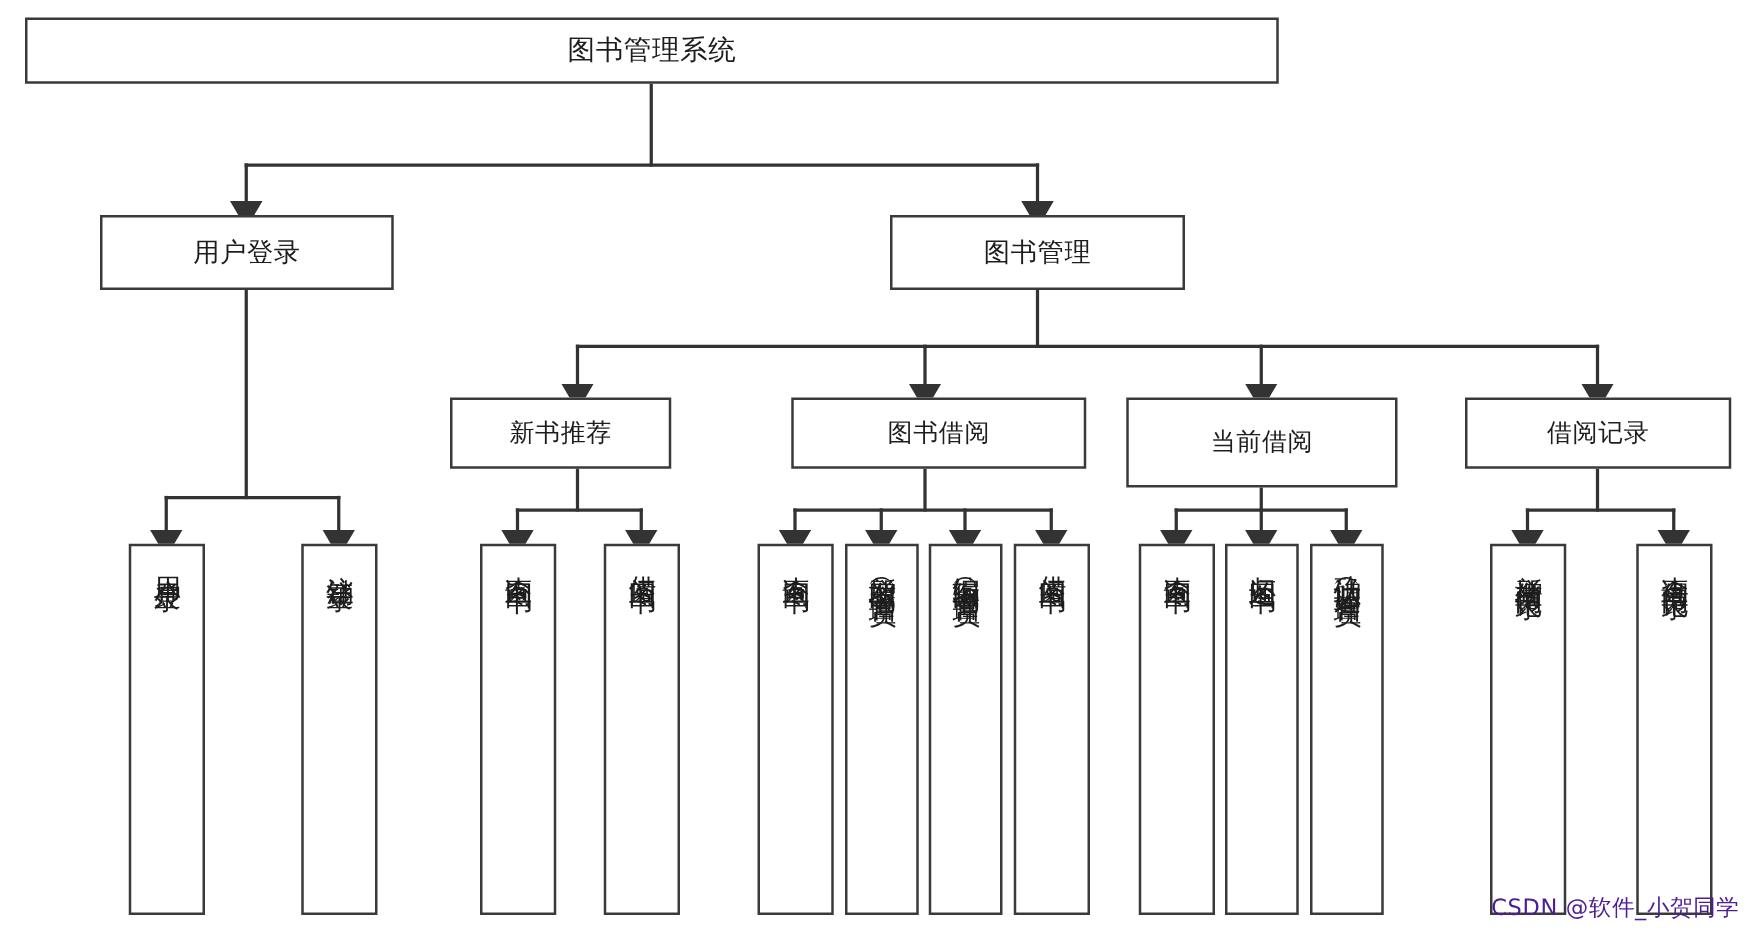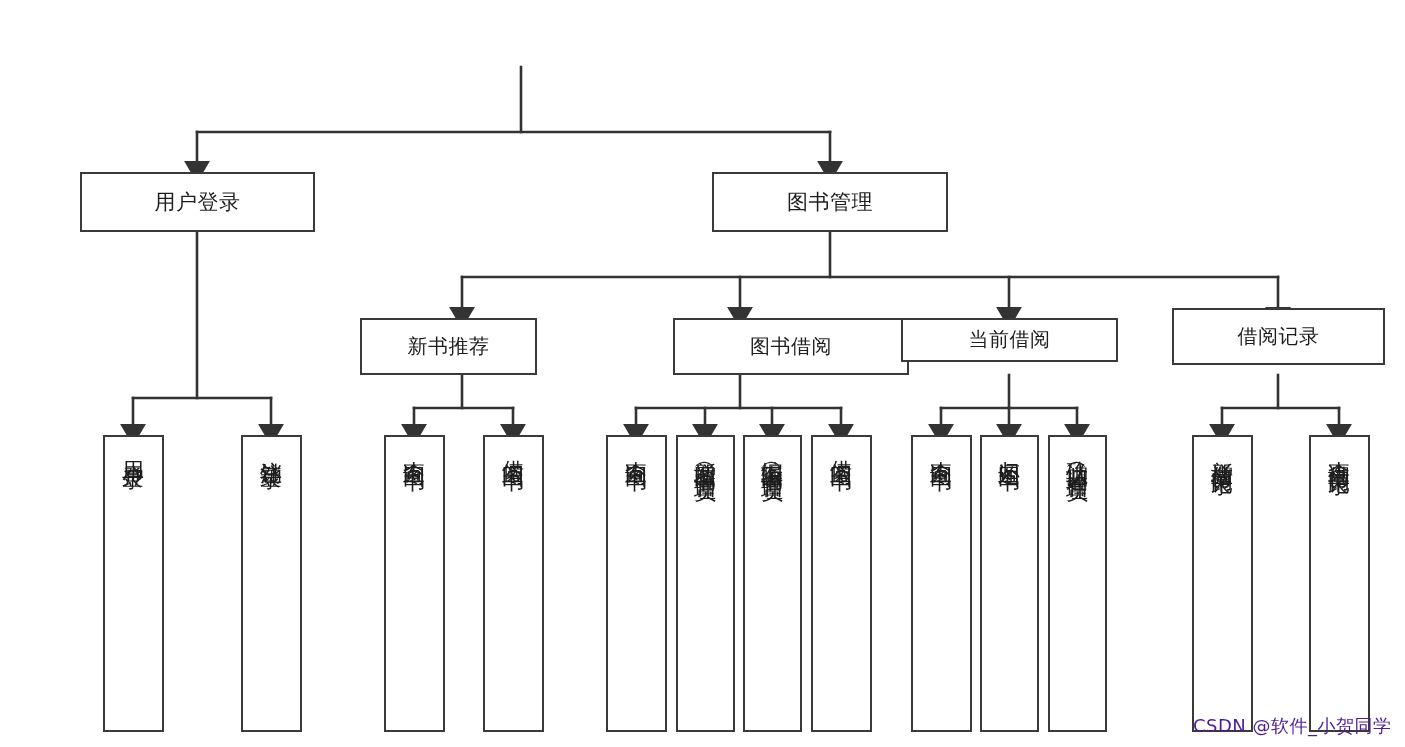--- a/index.html
+++ b/index.html
@@ -118,42 +118,45 @@
       <path d="M1009,408 L1009,427" marker-end="url(#arrow)"></path>
       <path d="M1077,408 L1077,427" marker-end="url(#arrow)"></path>
 
       <path d="M1278,375 L1278,408"></path>
       <path d="M1222,408 L1339,408"></path>
       <path d="M1222,408 L1222,427" marker-end="url(#arrow)"></path>
       <path d="M1339,408 L1339,427" marker-end="url(#arrow)"></path>
     </g>
   </svg>
 
+  <div class="node root" style="left:20px; top:14px; width:1003px; height:53px;">
+    <span class="label">图书管理系统</span>
+  </div>
 
   <div class="node level1" style="left:80px; top:172px; width:235px; height:60px;">
     <span class="label">用户登录</span>
   </div>
 
   <div class="node level1" style="left:712px; top:172px; width:236px; height:60px;">
     <span class="label">图书管理</span>
   </div>
 
   <div class="node level2" style="left:360px; top:318px; width:177px; height:57px;">
     <span class="label">新书推荐</span>
   </div>
 
-  <div class="node level2" style="left:633px; top:318px; width:236px; height:57px;margin-left:40px;">
+  <div class="node level2" style="left:633px; top:318px; width:236px; height:57px;">
     <span class="label">图书借阅</span>
   </div>
 
-  <div class="node level2" style="left:901px; top:318px; width:217px; height:44px;">
+  <div class="node level2" style="left:901px; top:318px; width:217px; height:72px;">
     <span class="label">当前借阅</span>
   </div>
 
-  <div class="node level2" style="left:1172px; top:308px; width:213px; height:57px;">
+  <div class="node level2" style="left:1172px; top:318px; width:213px; height:57px;">
     <span class="label">借阅记录</span>
   </div>
 
   <div class="node leaf" style="left:103px; top:435px; width:61px; height:297px;">
     <span class="label">用户登录</span>
   </div>
 
   <div class="node leaf" style="left:241px; top:435px; width:61px; height:297px;">
     <span class="label">注销登录</span>
   </div>

